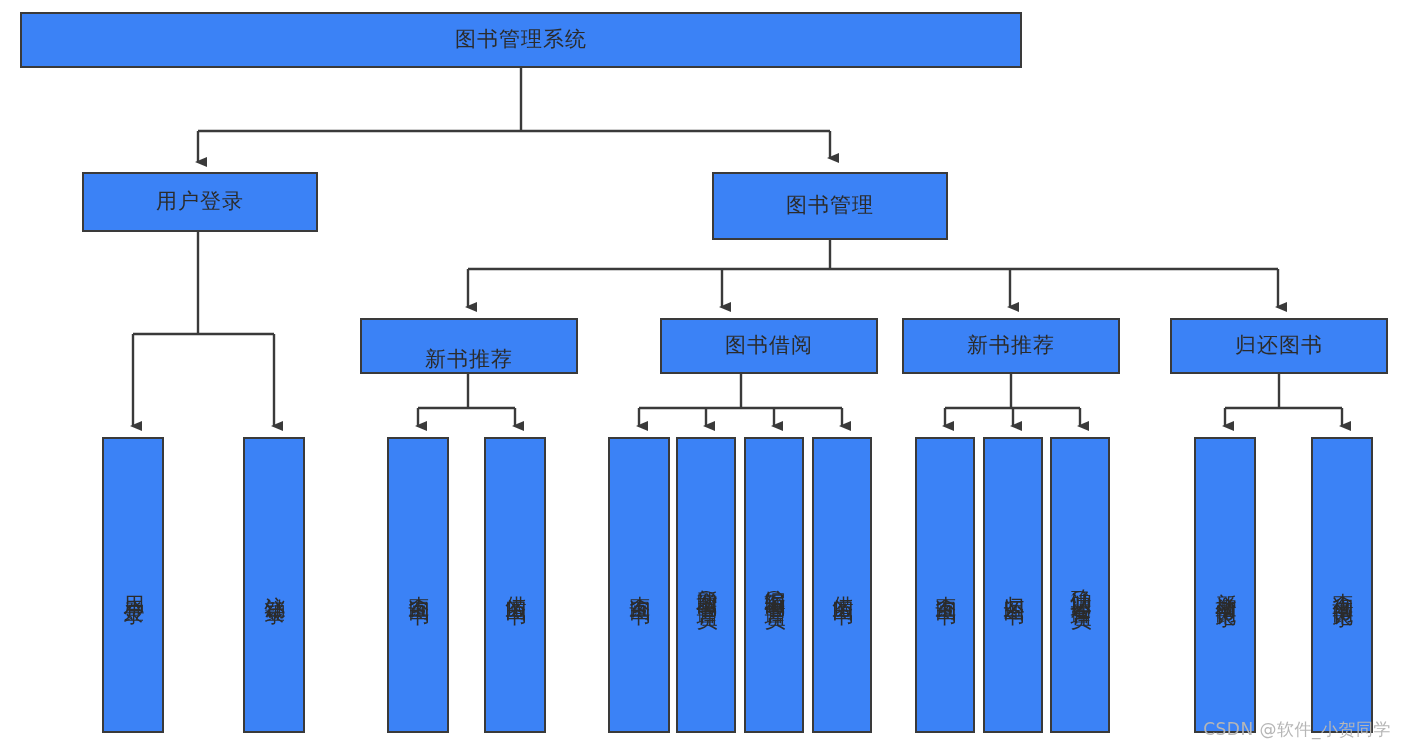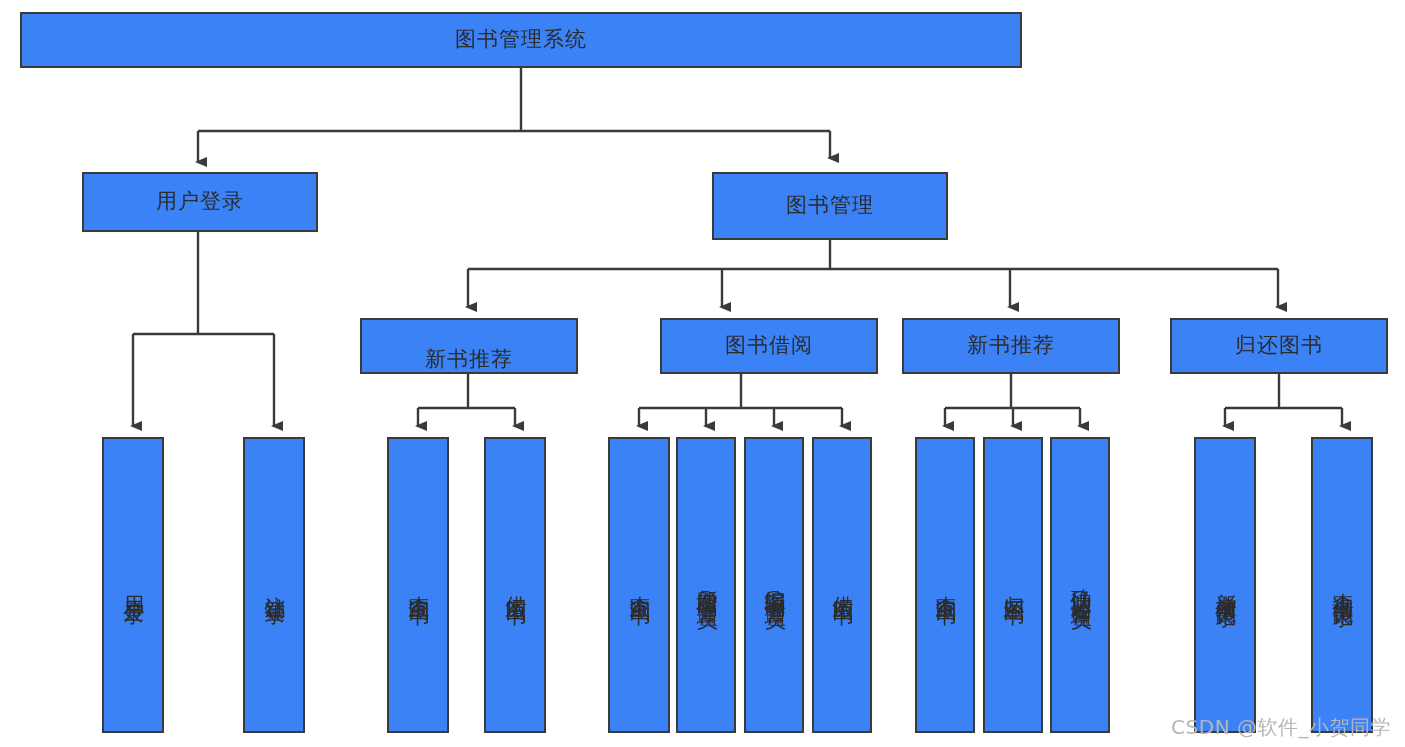--- a/index.html
+++ b/index.html
@@ -46,21 +46,21 @@
     font-size:21px;
     line-height:1.42;
     letter-spacing:3px;
     color:#2b2b2b;
     white-space:nowrap;
     text-align:center;
   }
   .watermark{
     position:absolute;
     right:14px;bottom:6px;
-    font-size:20px;
+    font-size:17px;
     color:#b6b6b6;
     letter-spacing:0.5px;
     white-space:nowrap;
     user-select:none;
   }
 </style>
 </head>
 <body>
 
 <div id="diagram">

